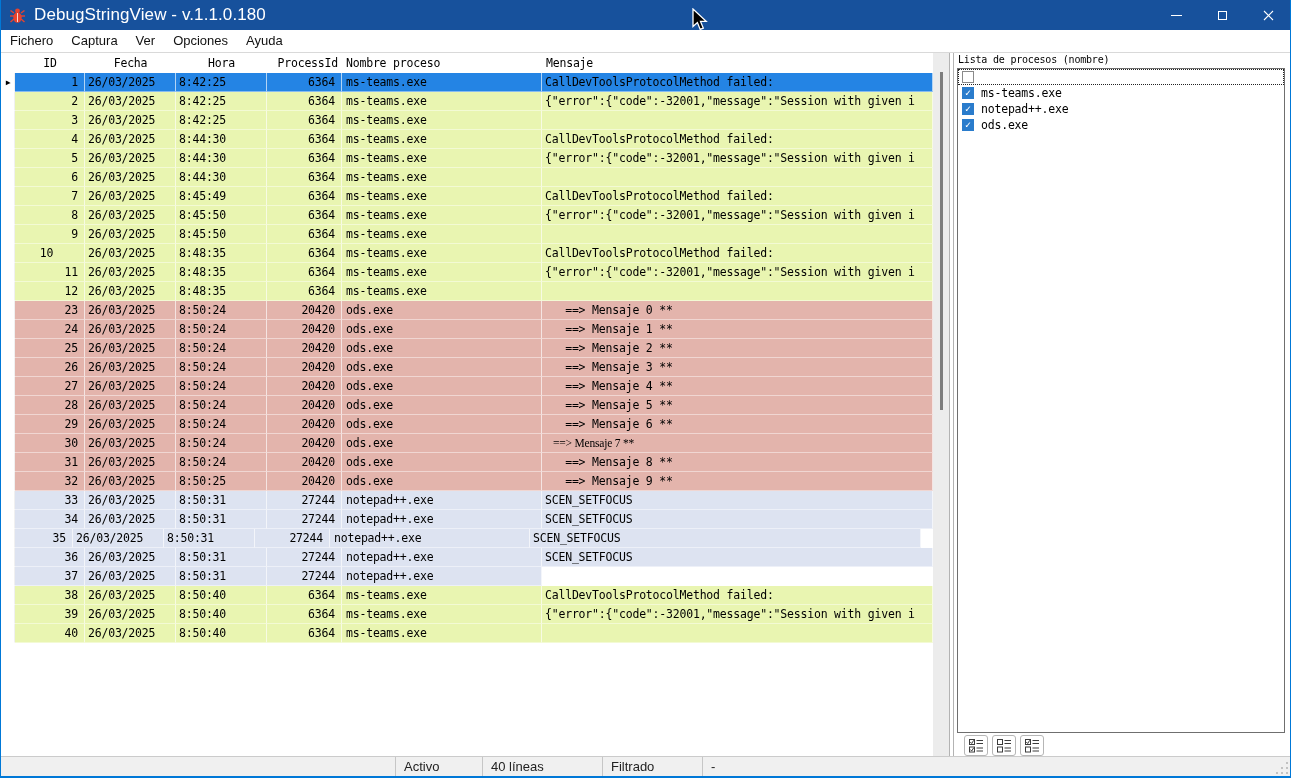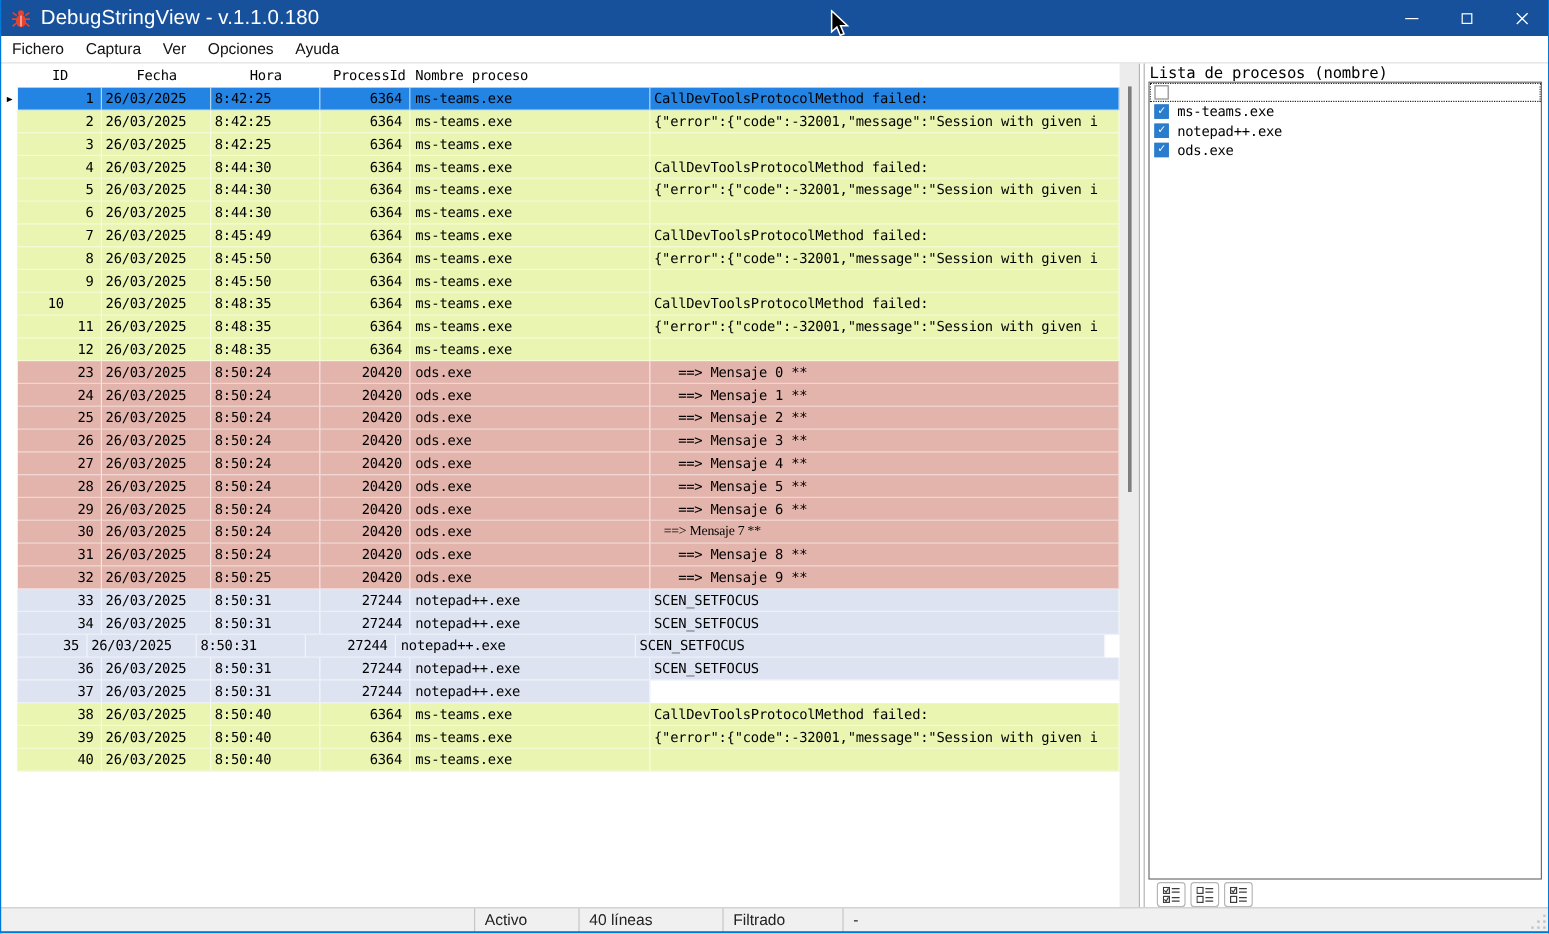--- a/index.html
+++ b/index.html
@@ -47,21 +47,21 @@
   
   .vscroll{position:absolute;left:933px;top:53px;width:16px;height:703px;background:#ececec;}
   .vthumb{position:absolute;left:7px;top:19px;width:3px;height:338px;background:#7d7d7d;}
 
   
   .splitter{position:absolute;left:949px;top:53px;width:5px;height:703px;background:#fff;
             border-left:1px solid #b3b3b3;border-right:1px solid #b3b3b3;box-sizing:border-box;}
 
   
   .rpanel{position:absolute;left:955px;top:53px;width:334px;height:703px;background:#fff;}
-  .rpanel-title{font-family:"DejaVu Sans Mono",monospace;font-size:13px;letter-spacing:-0.2px;
+  .rpanel-title{font-family:"DejaVu Sans Mono",monospace;font-size:10px;letter-spacing:-0.2px;
                 padding:1px 0 0 3px;color:#000;}
   .listbox{position:absolute;left:2px;top:15px;width:328px;height:665px;background:#fff;
            border:1px solid #6f6f6f;box-sizing:border-box;overflow:hidden;}
   .lb-item{height:16px;display:flex;align-items:center;font-family:"DejaVu Sans Mono",monospace;
            font-size:11.5px;letter-spacing:-0.2px;color:#000;}
   .cb{width:12px;height:12px;margin:0 4px 0 4px;box-sizing:border-box;flex:none;
       display:flex;align-items:center;justify-content:center;}
   .cb.un{background:#fff;border:1px solid #8a8a8a;}
   .cb.ck{background:var(--check_blue);border:1px solid var(--check_blue);
          color:#fff;font-size:10px;line-height:10px;}
@@ -127,20 +127,21 @@
   </div>
 
 <div class="table">
   <div class="hrow">
     <span class="hcell" style="width: 13px;"></span>
     <span class="hcell a-c" style="width: 70px;">ID</span>
     <span class="hcell a-c" style="width: 91px;">Fecha</span>
     <span class="hcell a-c" style="width: 91px;">Hora</span>
     <span class="hcell a-r" style="width: 75px;">ProcessId</span>
     <span class="hcell a-l" style="width: 200px;">Nombre proceso</span>
+    <span class="hcell a-l" style="width: 391px;">Mensaje</span>
   </div>
   <div id="rows-host">
       <div class="row g-yellow sel">
         <span class="cell marker" style="width: 13px;">▶</span>
         <span class="cell a-r" style="width: 70px;">1</span>
         <span class="cell a-l" style="width: 91px;">26/03/2025</span>
         <span class="cell a-l" style="width: 91px;">8:42:25</span>
         <span class="cell a-r" style="width: 75px;">6364</span>
         <span class="cell a-l c-proc" style="width: 200px;">ms-teams.exe</span>
         <span class="cell a-l" style="width: 391px;">CallDevToolsProtocolMethod failed:</span>

